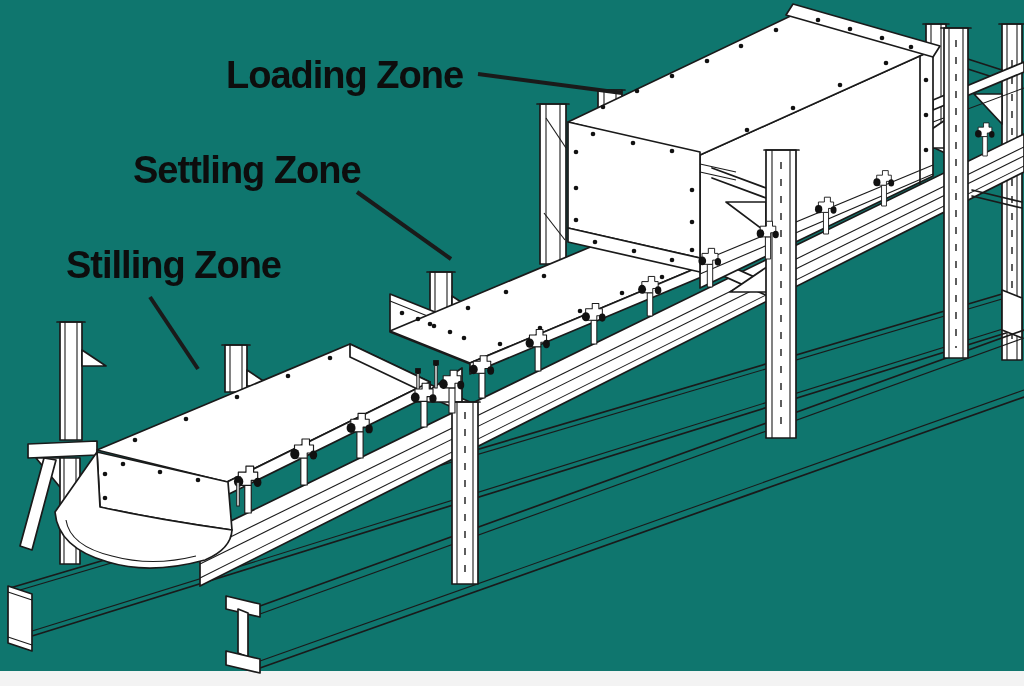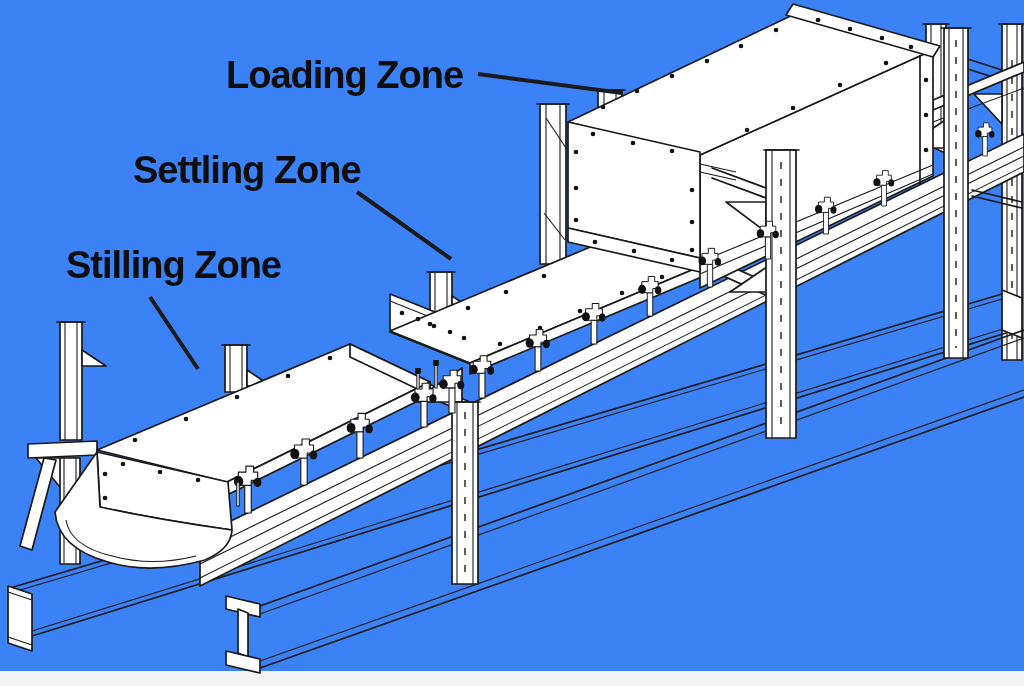--- a/index.html
+++ b/index.html
@@ -1,17 +1,17 @@
 <!DOCTYPE html>
 <html><head>
 <meta charset="utf-8">
 <style>
   html,body{margin:0;padding:0;background:#e8e8e8;}
   .stage{
-    position:relative;width:1024px;height:686px;background:#3b82f6;
+    position:relative;width:1024px;height:686px;background:#0f766e;
     overflow:hidden;font-family:"Liberation Sans", sans-serif;
   }
   svg{position:absolute;left:0;top:0;}
   
   .w  {fill:#ffffff;stroke:#1a1a1a;stroke-width:1.7;stroke-linejoin:round;}
   .wt {fill:#ffffff;stroke:#1a1a1a;stroke-width:1.15;stroke-linejoin:round;}
   .l  {fill:none;stroke:#1a1a1a;stroke-width:1.7;stroke-linejoin:round;stroke-linecap:round;}
   .t  {fill:none;stroke:#1a1a1a;stroke-width:1.1;stroke-linejoin:round;}
   .b  {fill:#111111;stroke:none;}
   .dash{fill:none;stroke:#1a1a1a;stroke-width:1.4;stroke-dasharray:7 10;}

